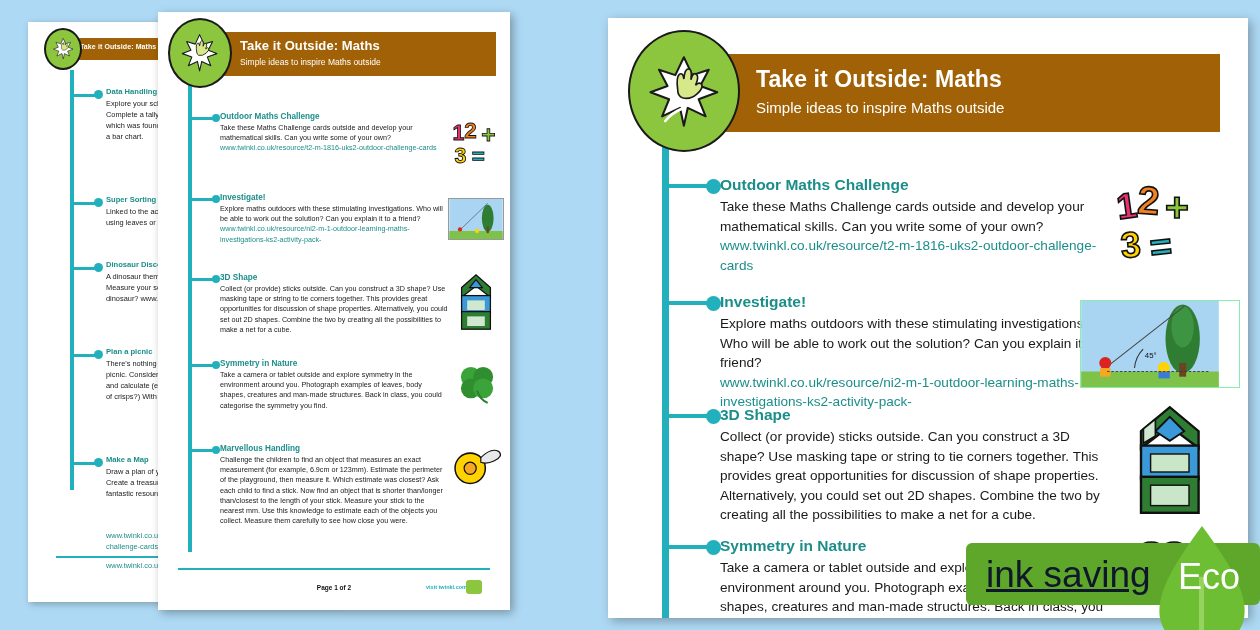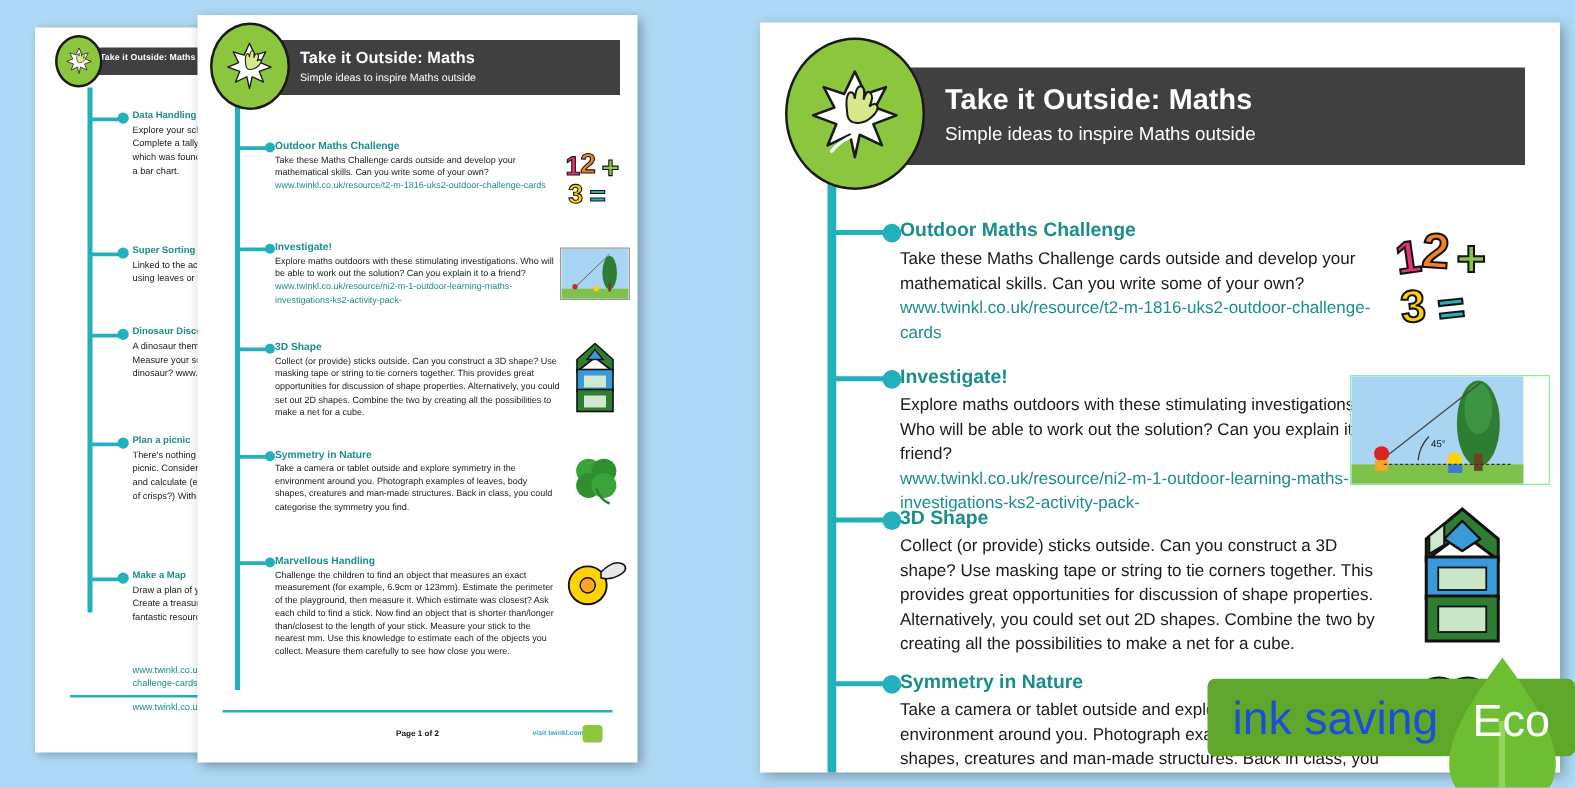--- a/index.html
+++ b/index.html
@@ -26,21 +26,21 @@
   .sheet-mid {
     left: 158px; top: 12px; width: 352px; height: 598px;
     box-shadow: 3px 3px 9px rgba(0,0,0,.32);
   }
   
   .sheet-main {
     left: 608px; top: 18px; width: 640px; height: 600px;
     box-shadow: 3px 3px 10px rgba(0,0,0,.30);
   }
   .hdr-band {
-    background: #404040;
+    background: #a16207;
     color: #fff;
   }
   .hdr-title { font-weight: bold; letter-spacing: .1px; }
   .hdr-sub   { font-weight: normal; }
 
   
   .leaf-badge {
     position: absolute;
     border-radius: 50%;
     background: #8cc63e;
@@ -125,22 +125,23 @@
 
   
   .eco-wrap { position: absolute; left: 966px; top: 528px; z-index: 60; }
   .eco-bar {
     position: absolute; left: 0; top: 15px;
     width: 294px; height: 62px;
     background: #5ea72b; border-radius: 6px;
   }
   .eco-ink {
     position: absolute; left: 20px; top: 28px;
-    color: #1d4ed8; font-size: 37px; line-height: 38px;
+    color: #0f172a; font-size: 37px; line-height: 38px;
     white-space: nowrap;
+    text-decoration: underline;
   }
   .eco-leaf { position: absolute; left: 182px; top: -4px; width: 108px; height: 132px; }
   .eco-word {
     position: absolute; left: 212px; top: 30px;
     color: #fff; font-size: 36px; line-height: 38px; font-weight: normal;
     white-space: nowrap; z-index: 3;
   }
 </style>
 </head>
 <body>

